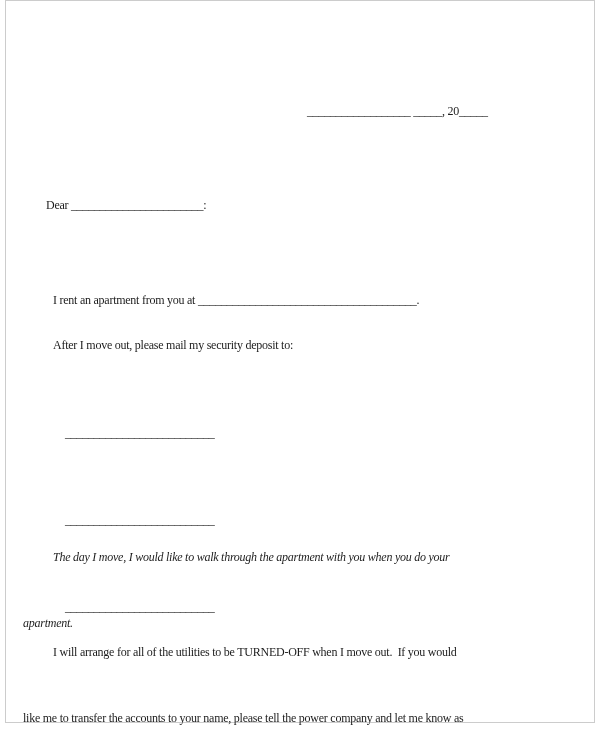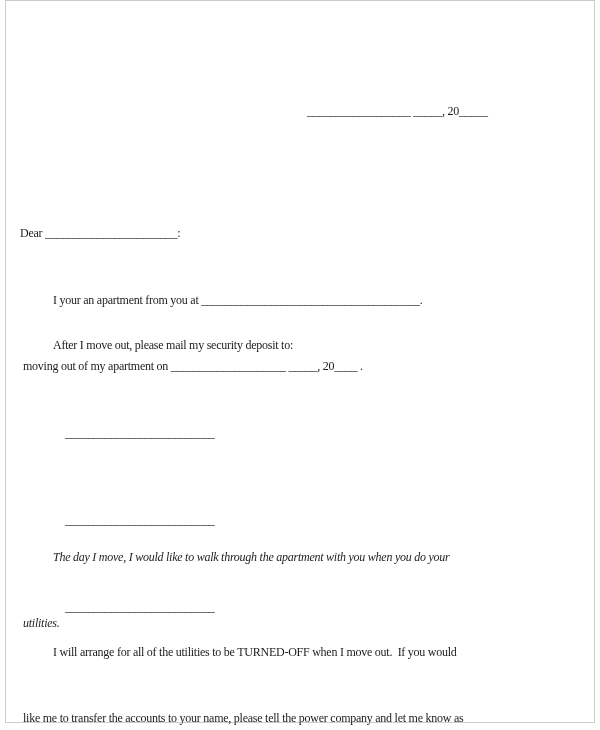--- a/index.html
+++ b/index.html
@@ -35,37 +35,36 @@
   .para .line.indent { padding-left: 30px; }
   .addr .line { margin-bottom: 21px; }
 </style>
 </head>
 <body>
 
 <div class="page-border"></div>
 
 <div class="blk" style="left:307px; top:100px;">__________________ _____, 20_____</div>
 
-<div class="blk" style="left:20px; top:194px;margin-top:28px;">Dear _______________________:</div>
+<div class="blk" style="left:46px; top:194px;">Dear _______________________:</div>
 
 <div class="blk para" style="left:23px; top:245px;">
-  <div class="line indent">I your an apartment from you at ______________________________________.</div>
-  <div class="line">moving out of my apartment on ____________________ _____, 20____ .</div>
+  <div class="line indent">I rent an apartment from you at ______________________________________.</div>
 </div>
 
 <div class="blk" style="left:53px; top:334px;text-align:right;">After I move out, please mail my security deposit to:</div>
 
 <div class="blk addr" style="left:65px; top:378px;text-align:center;">
   <div class="line">__________________________</div>
   <div class="line">__________________________</div>
   <div class="line">__________________________</div>
 </div>
 
 <div class="blk para" style="left:23px; top:502px;font-style:italic;">
   <div class="line indent">The day I move, I would like to walk through the apartment with you when you do your</div>
-  <div class="line">utilities.</div>
+  <div class="line">apartment.</div>
 </div>
 
 <div class="blk para" style="left:23px; top:597px;">
   <div class="line indent">I will arrange for all of the utilities to be TURNED-OFF when I move out.  If you would</div>
   <div class="line">like me to transfer the accounts to your name, please tell the power company and let me know as</div>
   
 </div>
 
 </body></html>

